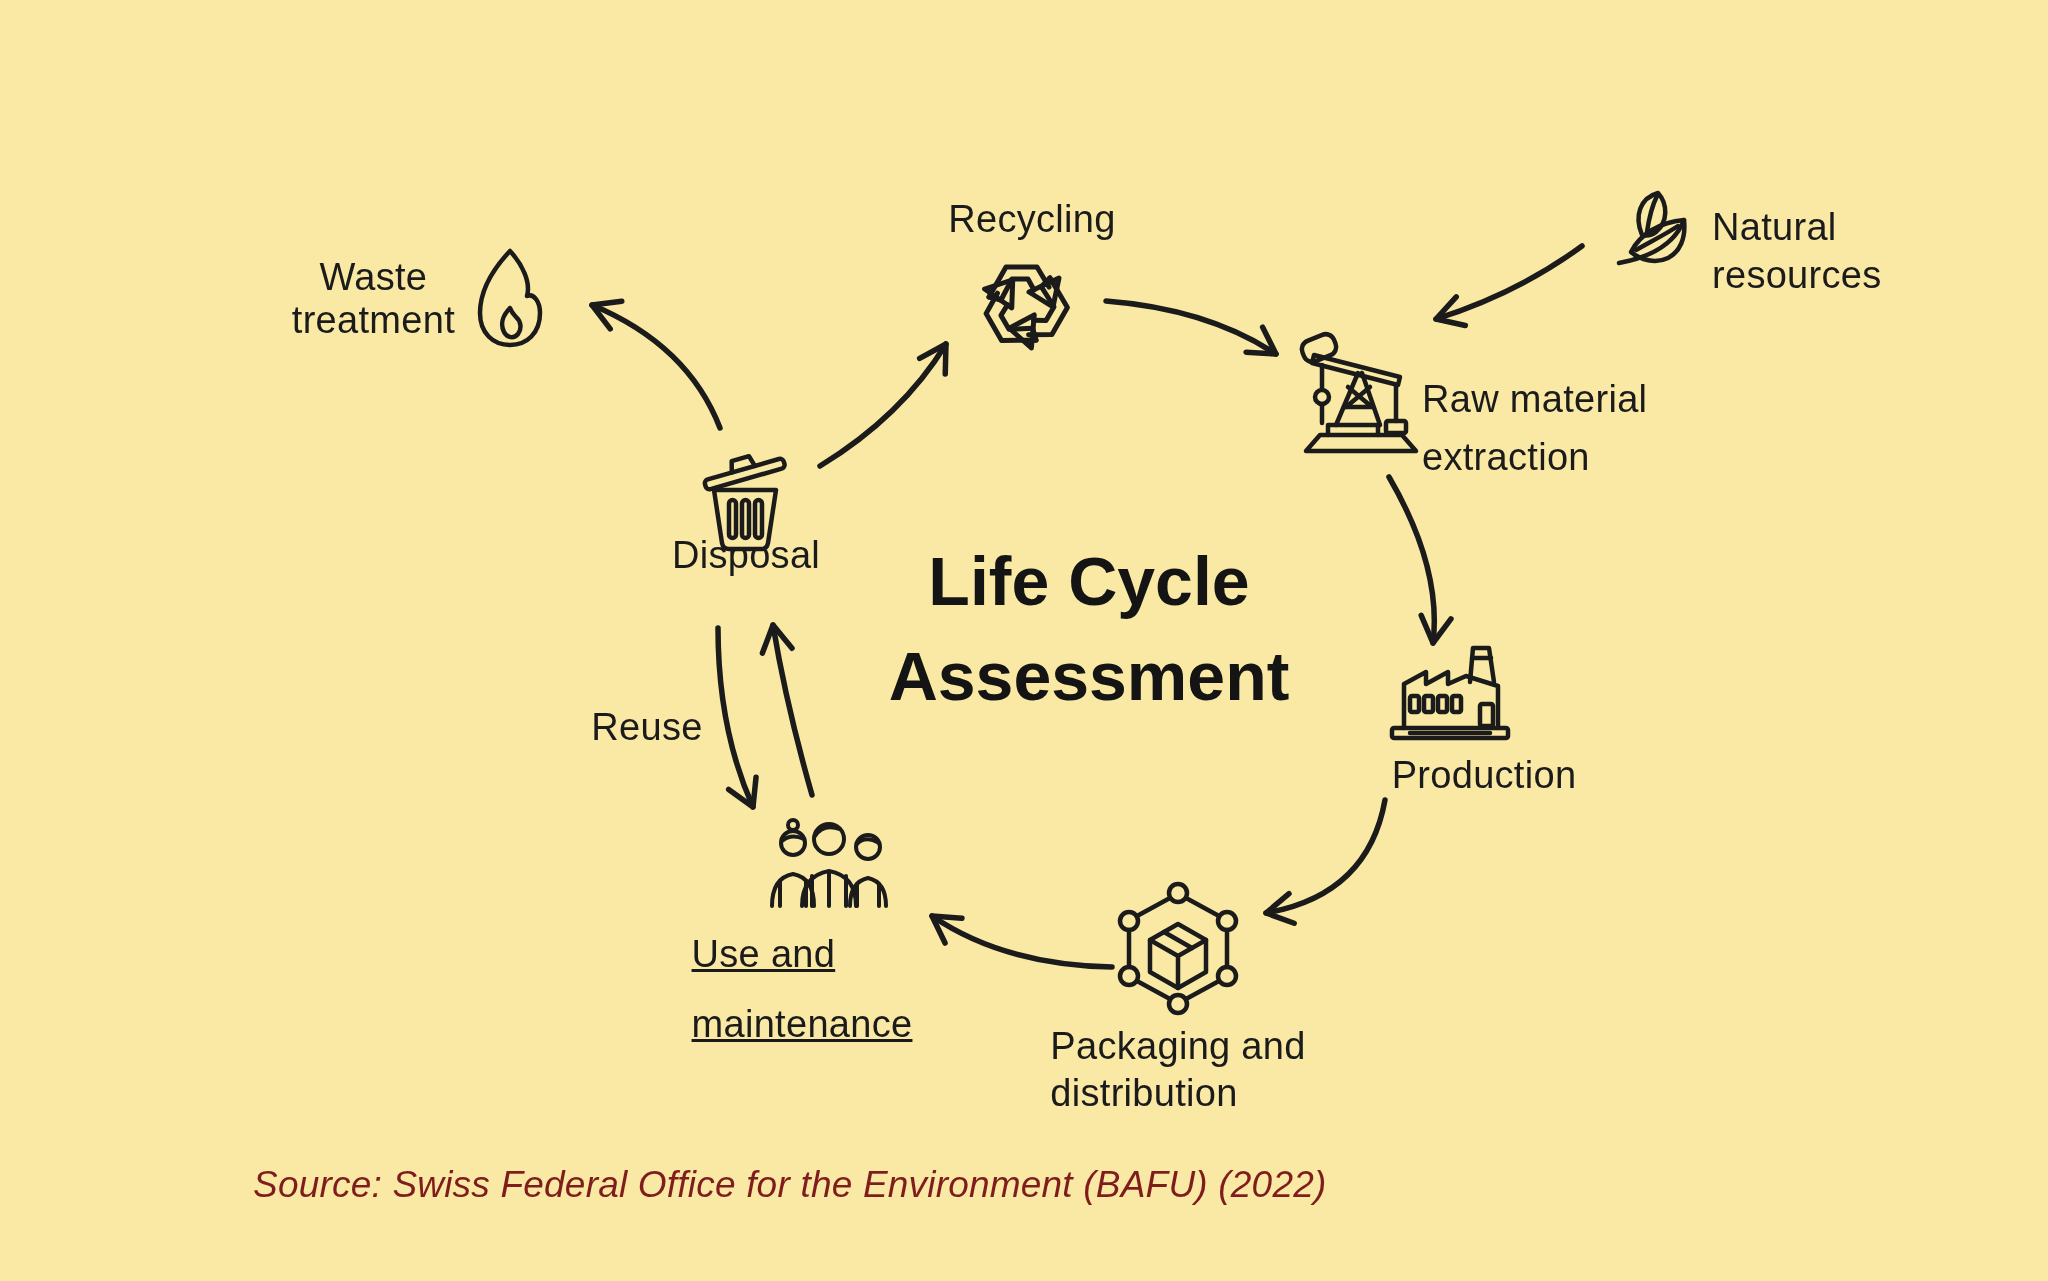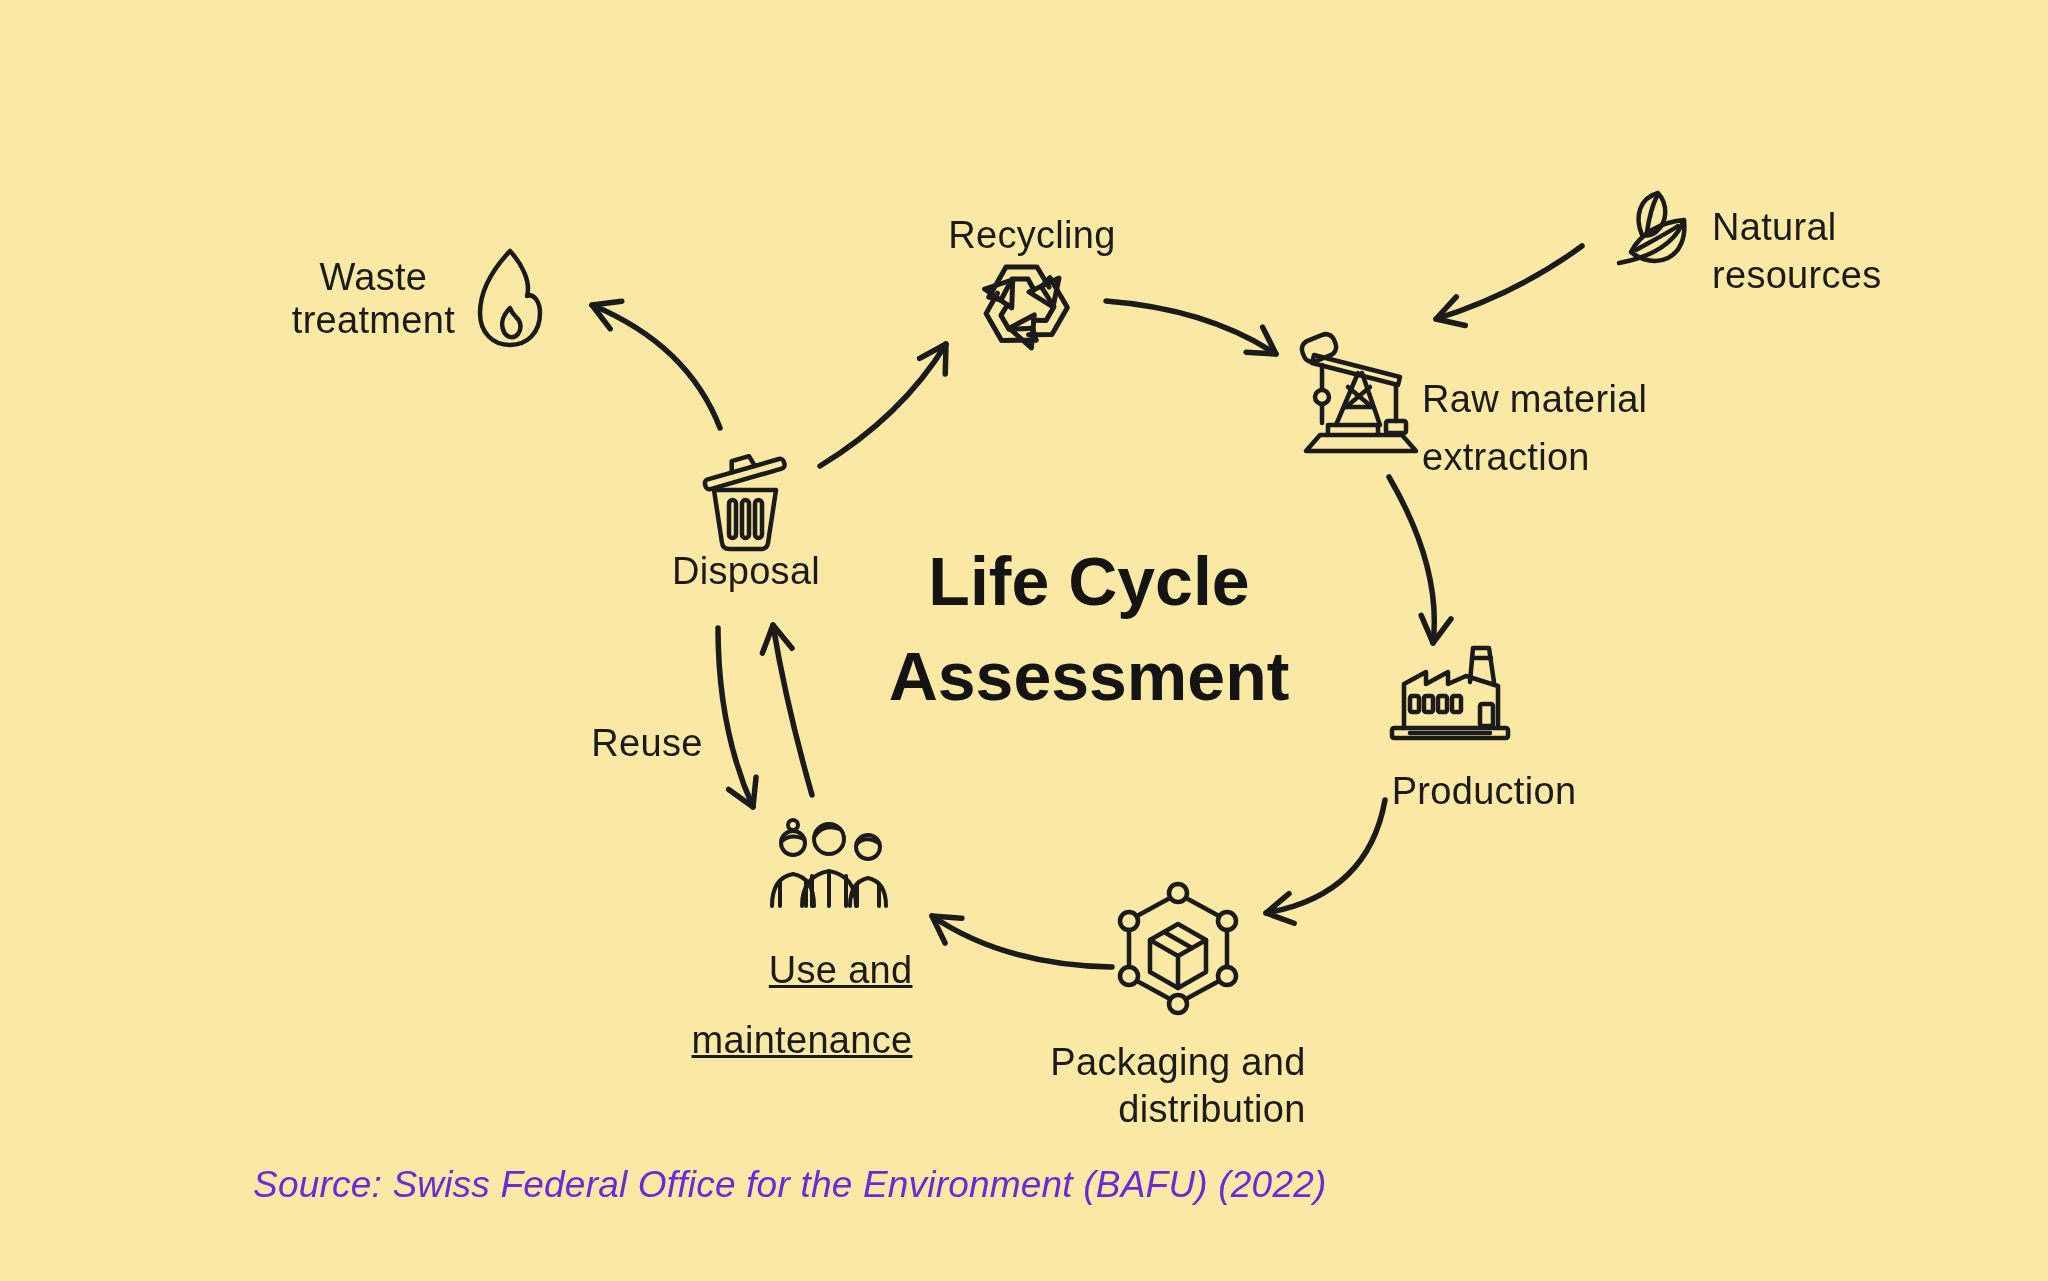--- a/index.html
+++ b/index.html
@@ -10,31 +10,31 @@
     color:#1B1B1B;
   }
   #diagram-canvas{position:absolute;left:0;top:0;}
   .label{
     position:absolute;
     font-size:38px;line-height:47px;
     color:#1B1B1B;
     white-space:pre-line;
     letter-spacing:.3px;
   }
-  .center{transform:translateX(-50%);text-align:right;margin-top:16px;}
+  .center{transform:translateX(-50%);text-align:left;}
   .right{text-align:right;}
   .title{
     position:absolute;left:1089px;top:534px;transform:translateX(-50%);
     font-size:68px;line-height:95px;font-weight:700;
     text-align:center;white-space:pre-line;color:#141414;
     letter-spacing:0;
   }
   .source{
     position:absolute;left:253px;top:1164px;
-    font-size:37px;font-style:italic;color:#6d28d9;
+    font-size:37px;font-style:italic;color:#7f1d1d;
     letter-spacing:.2px;
   }
 </style>
 </head>
 <body>
 
 <div>
 
   <svg id="diagram-canvas" width="2048" height="1281" viewBox="0 0 2048 1281">
     <defs>

